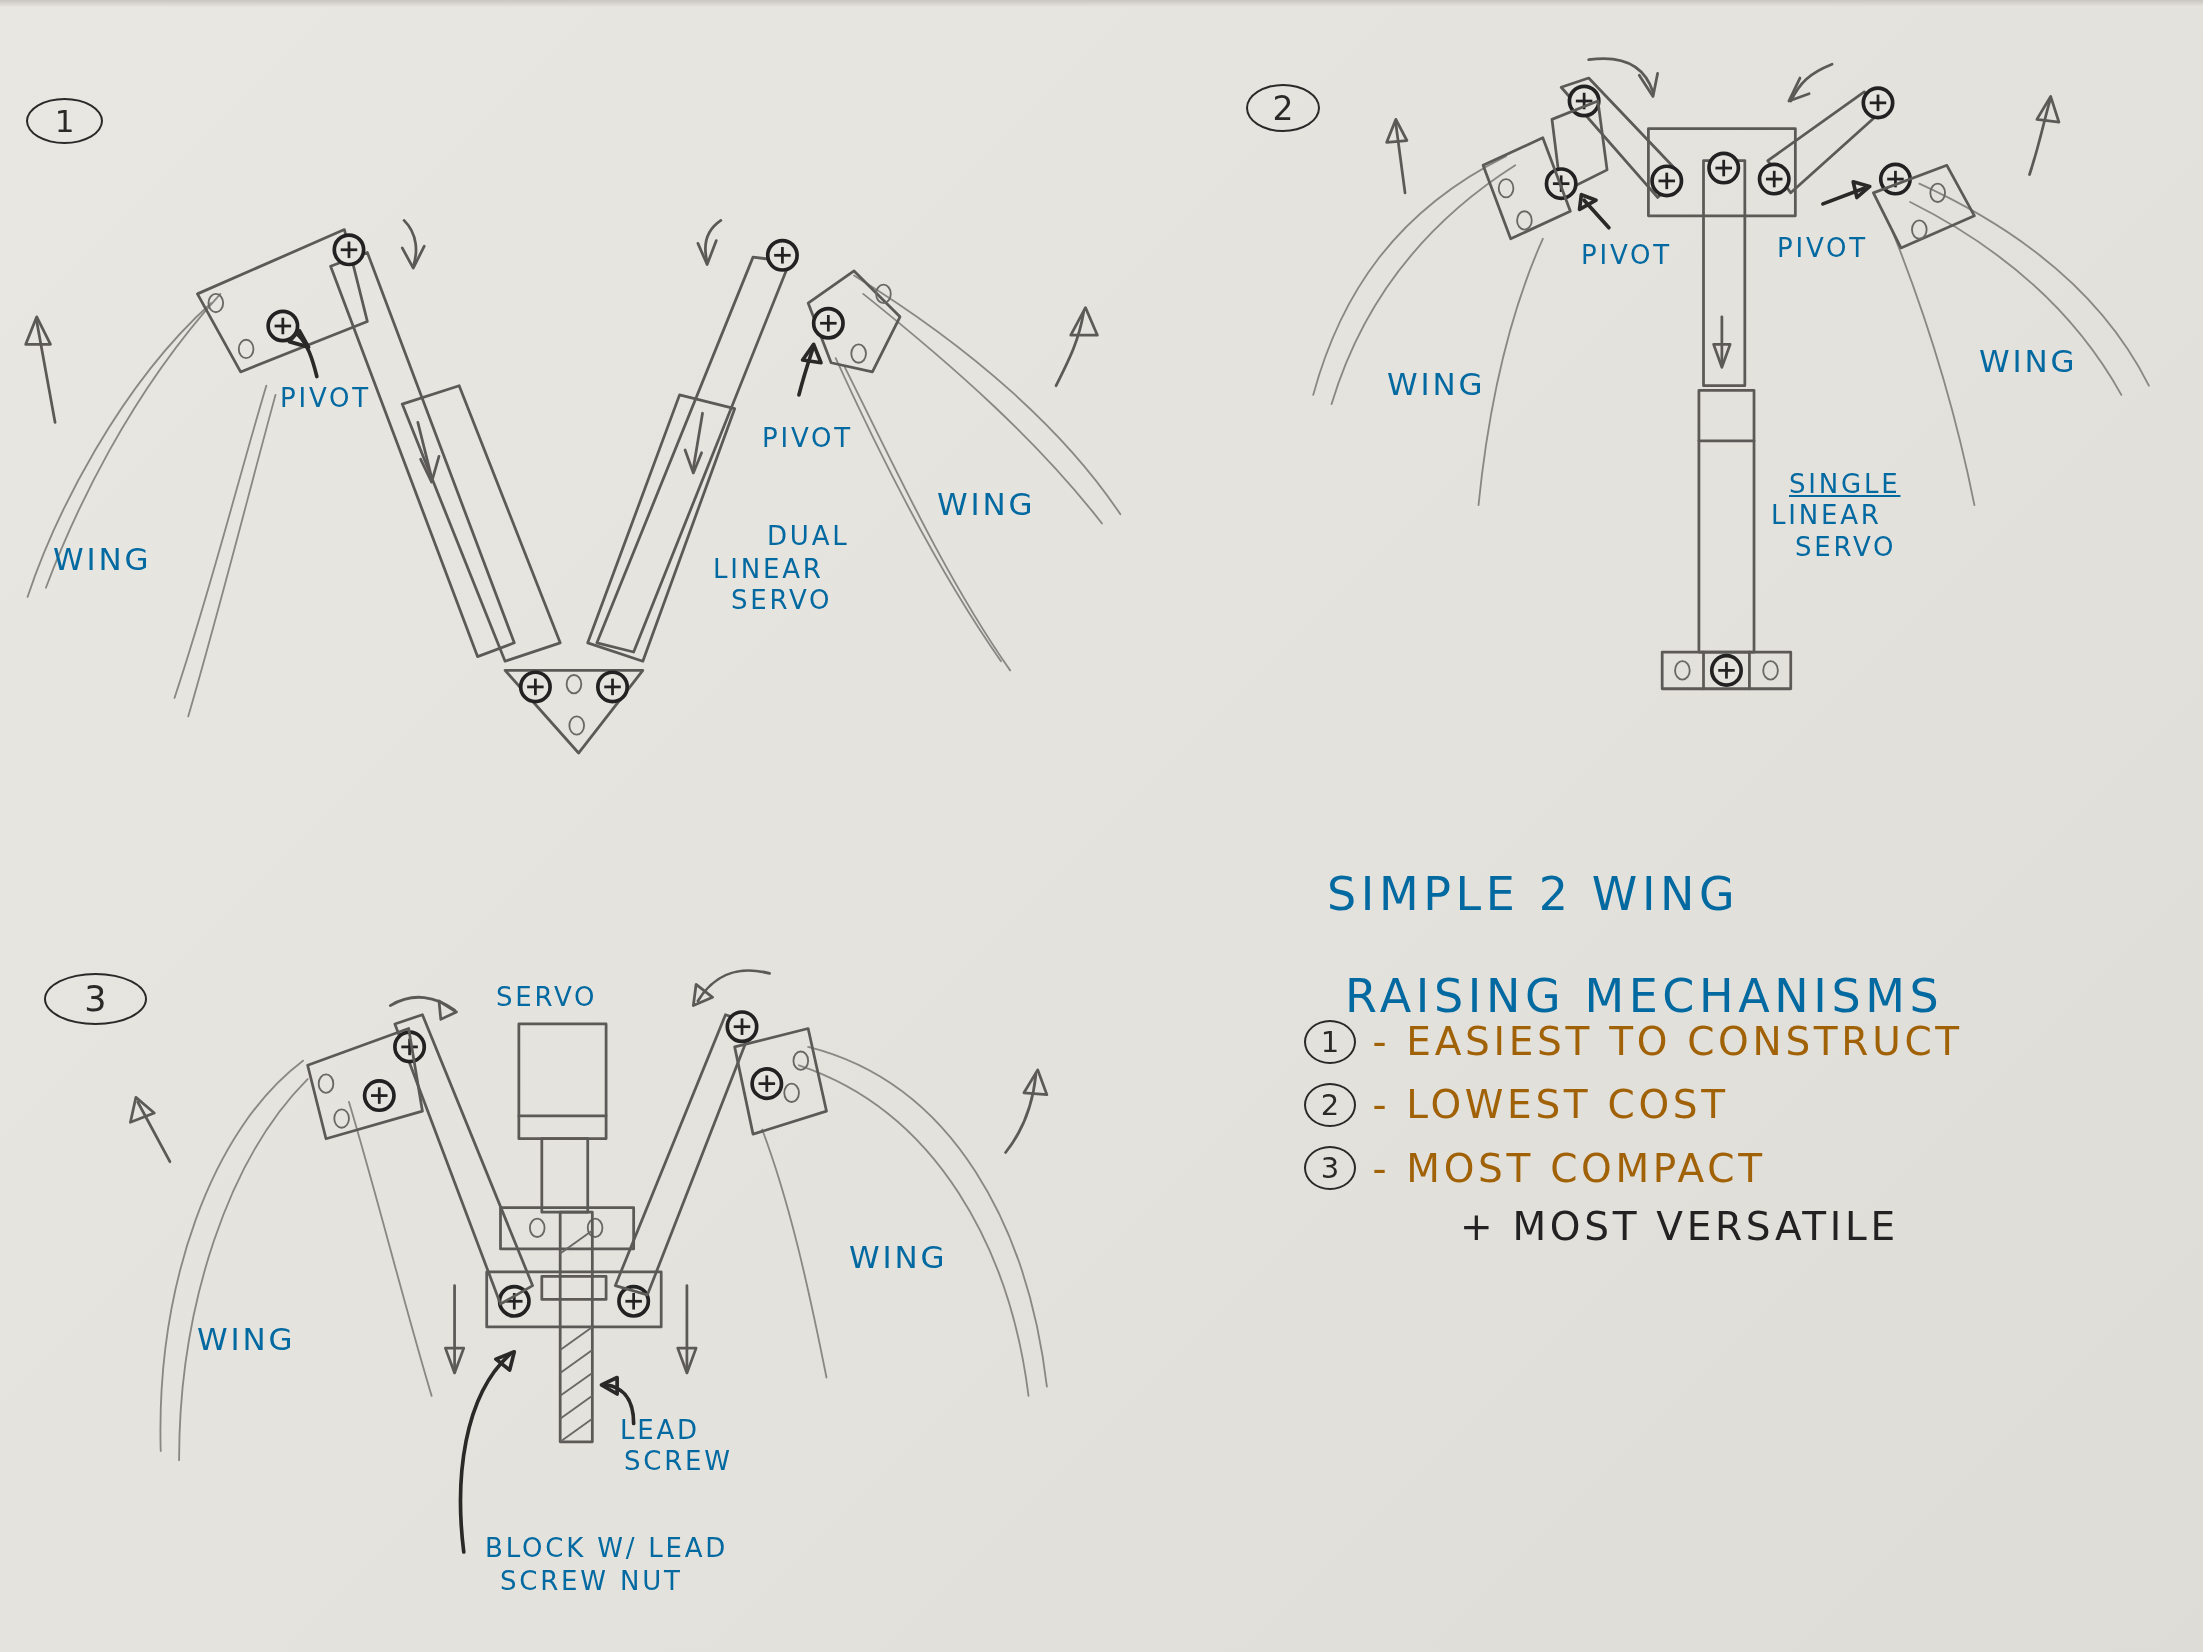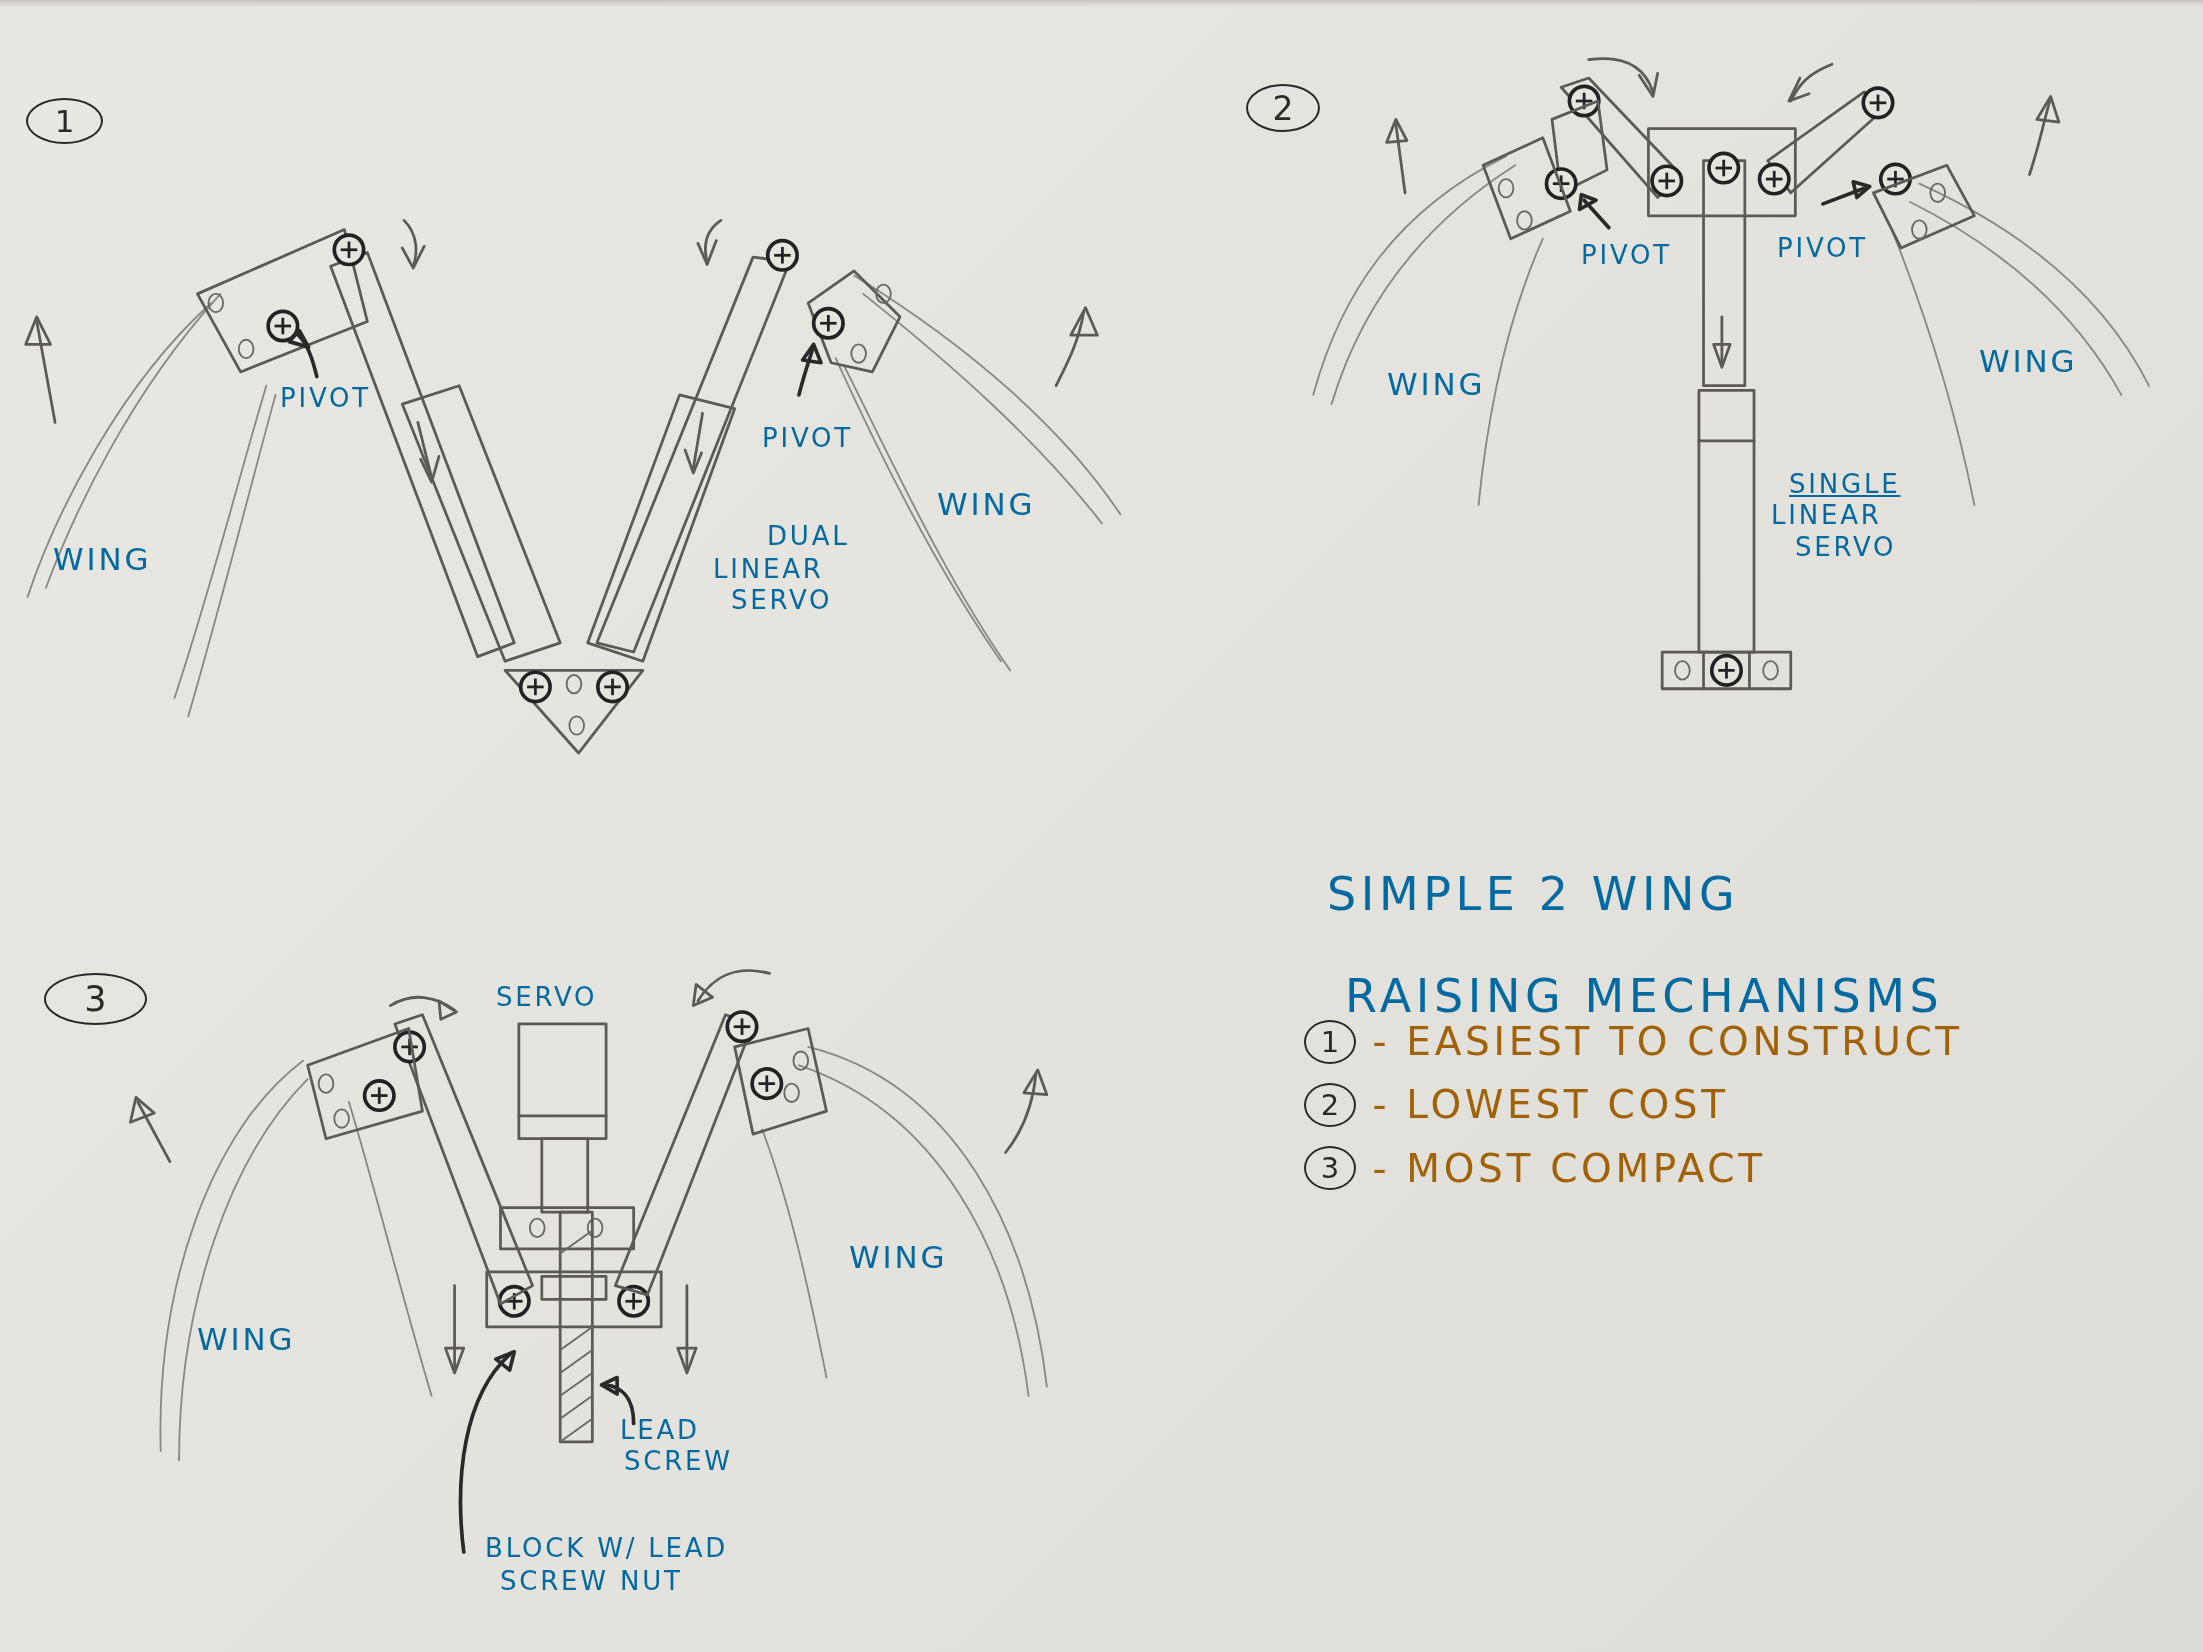--- a/index.html
+++ b/index.html
@@ -269,14 +269,15 @@
     <div class="note-text">- Easiest to construct</div>
   </div>
   <div class="note-row">
     <div class="circnum">2</div>
     <div class="note-text">- Lowest cost</div>
   </div>
   <div class="note-row">
     <div class="circnum">3</div>
     <div class="note-text">- Most compact</div>
   </div>
+  <div class="note-cont">+ Most versatile</div>
 </div>
 
 
 </body></html>

